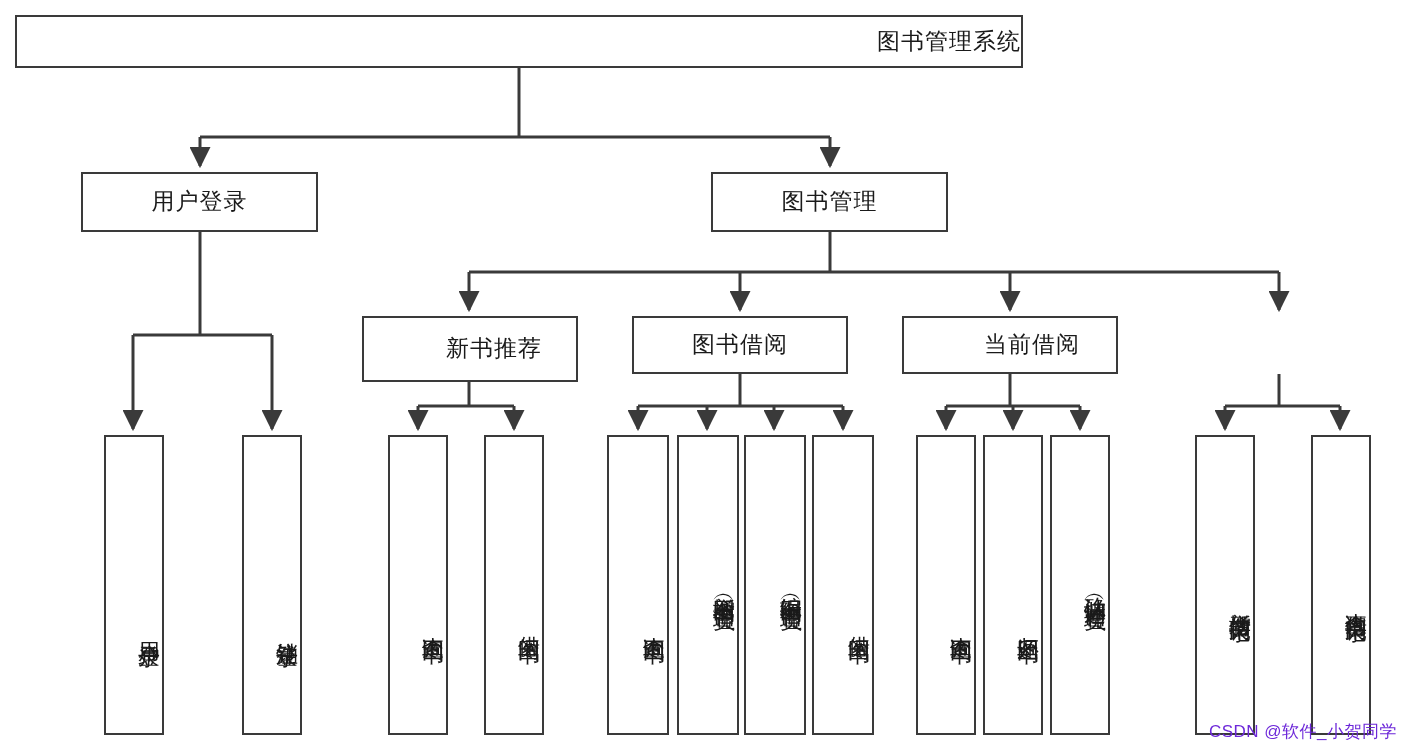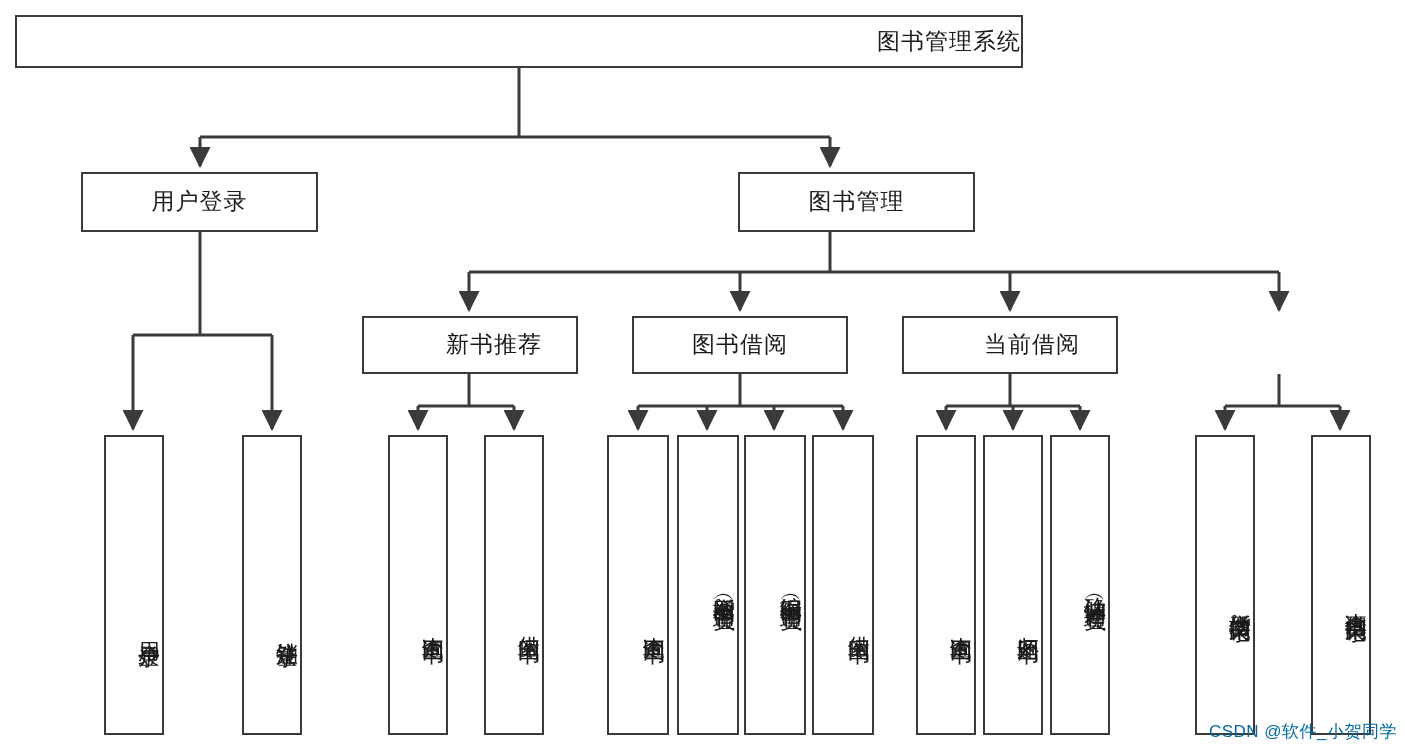--- a/index.html
+++ b/index.html
@@ -56,21 +56,21 @@
   }
   .node-label {
     display: block;
     white-space: pre-line;
   }
   #watermark {
     position: absolute;
     right: 8px;
     bottom: 4px;
     font-size: 17px;
-    color: #0369a1;
+    color: #6d28d9;
     letter-spacing: 0.5px;
     white-space: nowrap;
     user-select: none;
   }
 </style>
 </head>
 <body>
 
 <div id="canvas">
 
@@ -124,25 +124,25 @@
     </g>
   </svg>
 
   <div class="node horiz" style="left:15px; top:15px; width:1008px; height:53px;justify-content:flex-end;">
     <span class="node-label">图书管理系统</span>
   </div>
 
   <div class="node horiz" style="left:81px; top:172px; width:237px; height:60px;">
     <span class="node-label">用户登录</span>
   </div>
-  <div class="node horiz" style="left:711px; top:172px; width:237px; height:60px;margin-left:27px;">
+  <div class="node horiz" style="left:711px; top:172px; width:237px; height:60px;">
     <span class="node-label">图书管理</span>
   </div>
 
-  <div class="node horiz" style="left:362px; top:316px; width:216px; height:58px;padding-left:48px;">
+  <div class="node horiz" style="left:362px; top:316px; width:216px; height:66px;padding-left:48px;">
     <span class="node-label">新书推荐</span>
   </div>
   <div class="node horiz" style="left:632px; top:316px; width:216px; height:58px;">
     <span class="node-label">图书借阅</span>
   </div>
   <div class="node horiz" style="left:902px; top:316px; width:216px; height:58px;padding-left:44px;">
     <span class="node-label">当前借阅</span>
   </div>
 
   <div class="node vert" style="left:104px; top:435px; width:60px; height:300px; padding-top:85px;">

